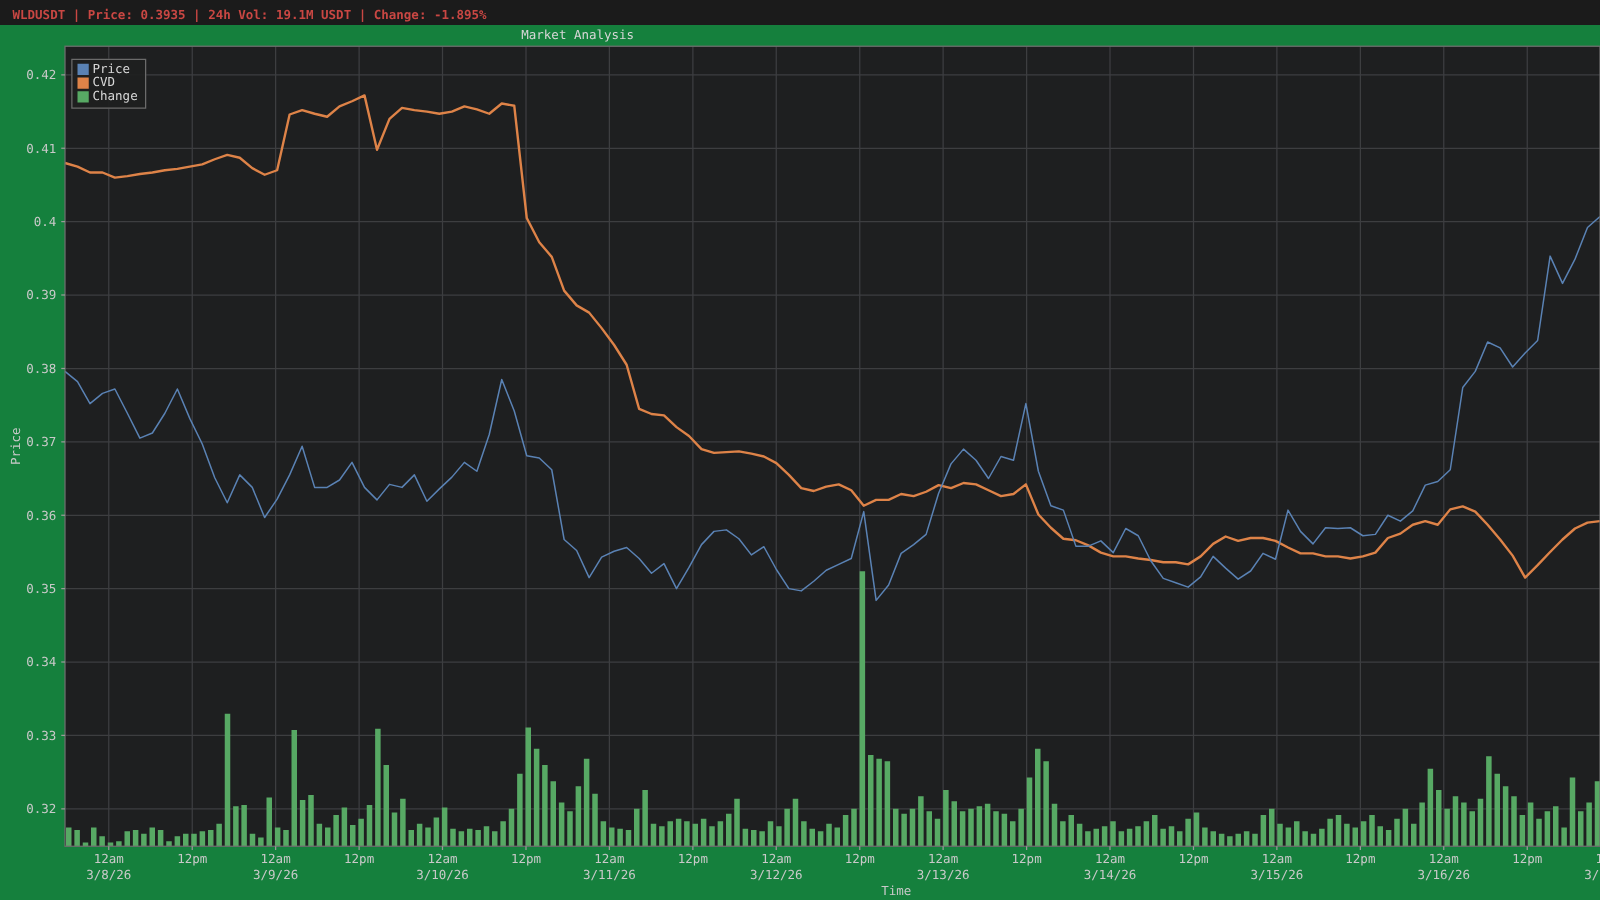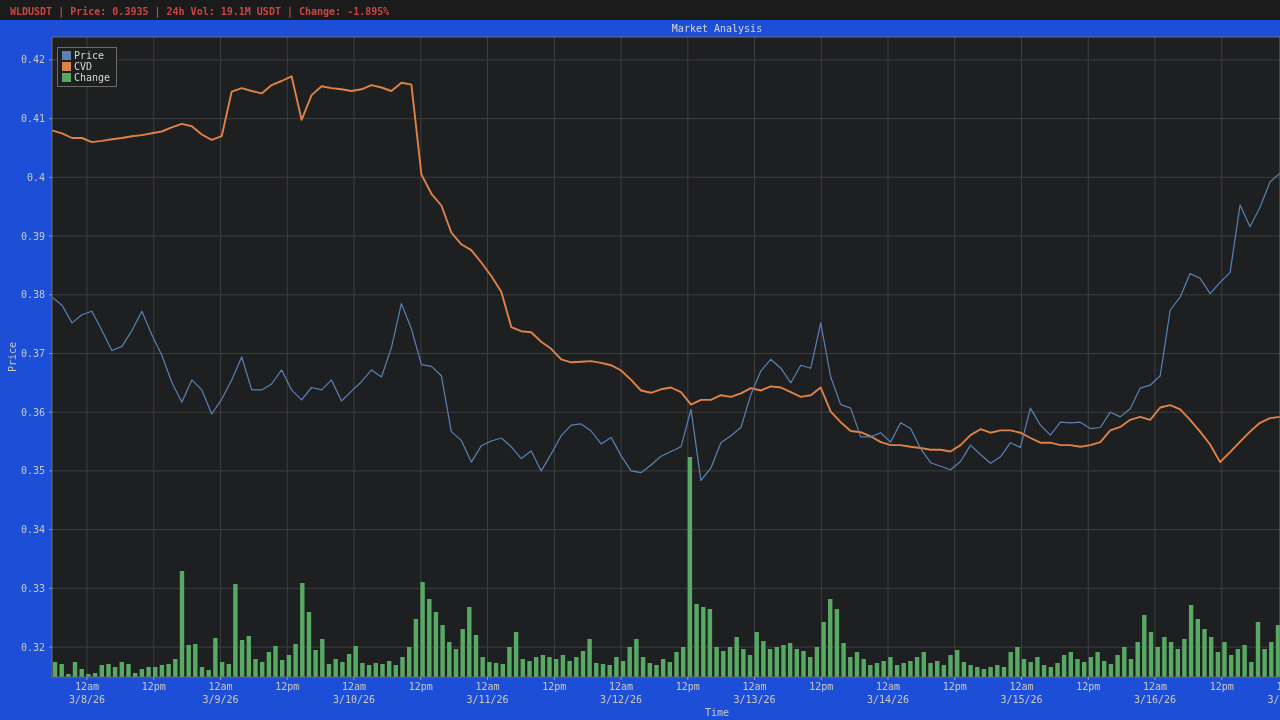--- a/index.html
+++ b/index.html
@@ -1,21 +1,21 @@
 <!DOCTYPE html>
 <html><head>
 <meta charset="utf-8">
 <style>
   html,body{margin:0;padding:0;background:#1b1b1b;}
   #app{position:relative;width:1280px;height:720px;overflow:hidden;
-       background:#1d4ed8;font-family:"DejaVu Sans Mono",monospace;}
+       background:#15803d;font-family:"DejaVu Sans Mono",monospace;}
   #status-bar{position:absolute;left:0;top:0;width:1280px;height:20px;
        background:#1b1b1b;line-height:20px;}
   #status-text{margin-left:10px;font-size:10px;letter-spacing:0px;font-weight:bold;}
-  #chart-title{position:absolute;left:417px;top:23px;width:600px;text-align:center;
+  #chart-title{position:absolute;left:417px;top:23px;width:600px;
        font-size:10px;color:#d6d6d6;}
   #plot{position:absolute;left:0;top:0;}
   #legend{position:absolute;left:57px;top:47px;background:rgba(30,31,32,0.92);
        border:1px solid #6b6b6b;padding:2px 6px 3px 4px;z-index:5;}
   .legend-row{display:flex;align-items:center;height:11px;}
   .legend-swatch{display:inline-block;width:9px;height:9px;margin-right:3px;}
   .legend-label{font-size:10px;color:#d8d8d8;line-height:11px;}
 </style>
 </head>
 <body>

